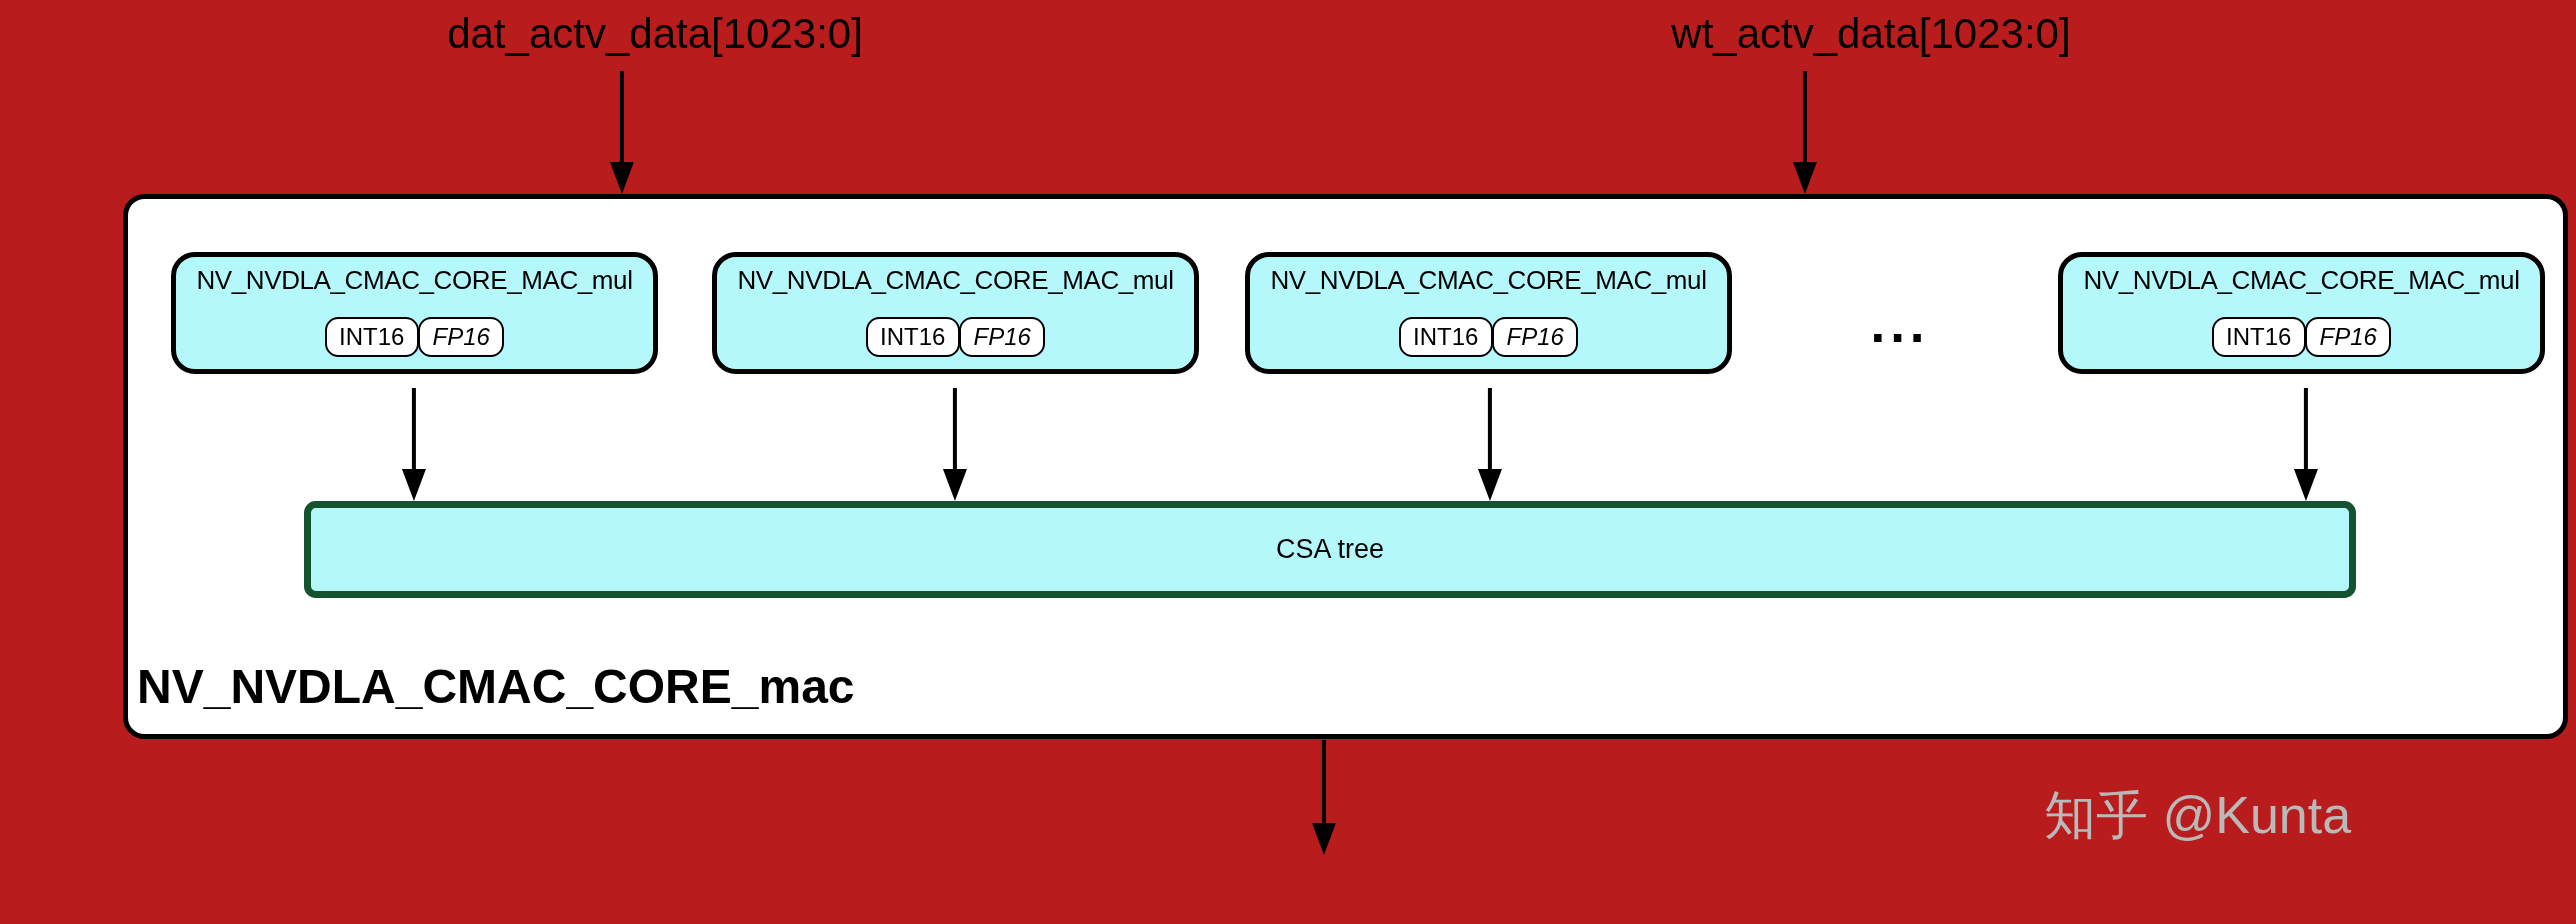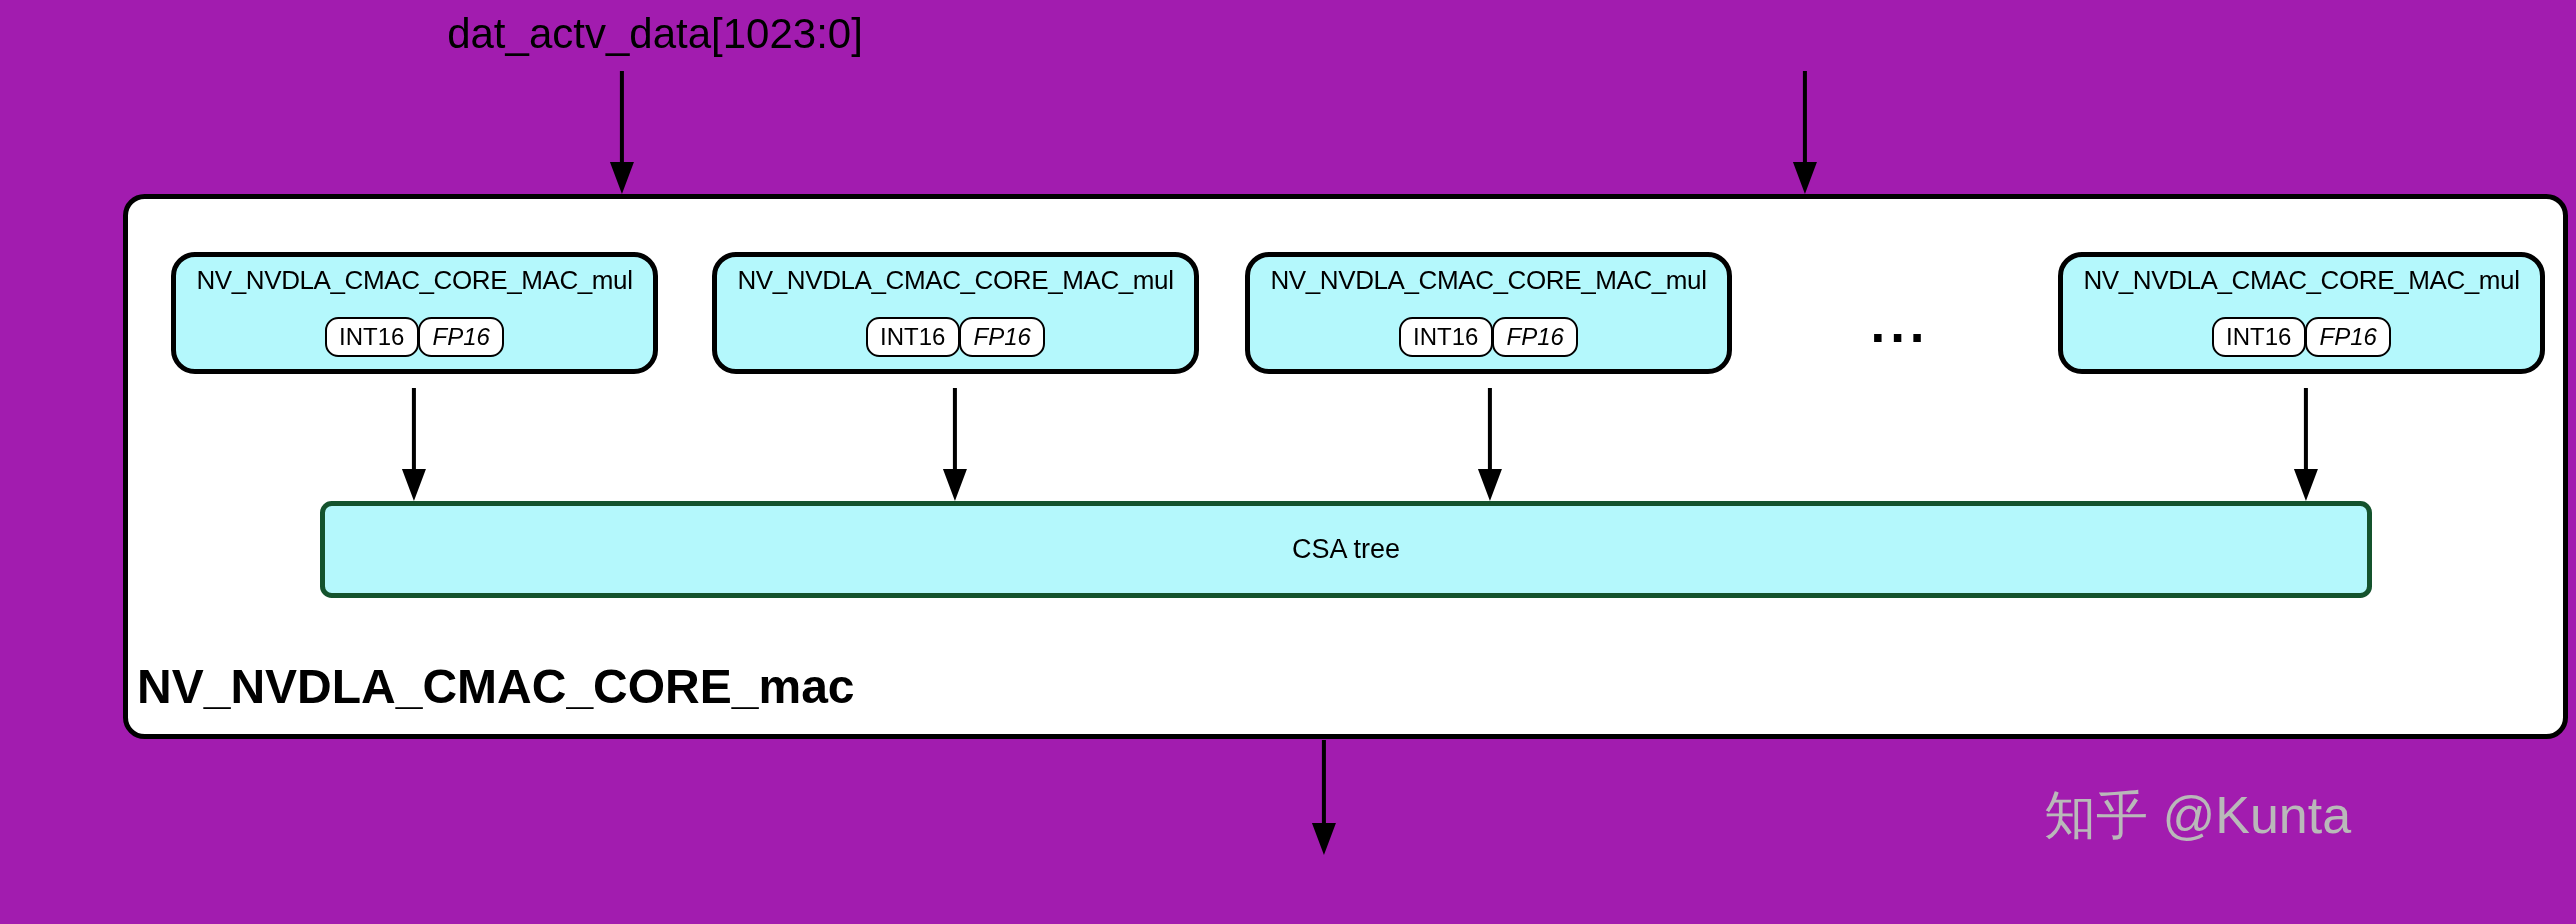--- a/index.html
+++ b/index.html
@@ -1,19 +1,19 @@
 <!DOCTYPE html>
 <html style="font-size:13.3px"><head>
 <meta charset="utf-8">
 <style>
   html,body{margin:0;padding:0;background:#ffffff;}
   .canvas{
     position:relative;
     width:2576px;height:924px;
-    background:#a21caf;
+    background:#b91c1c;
     font-family:"Liberation Sans","DejaVu Sans",sans-serif;
     color:#000;
     overflow:hidden;
   }
   .io-label{
     position:absolute;
     transform:translateX(-50%);
     font-size:42px;
     white-space:nowrap;
     color:#000;
@@ -87,43 +87,44 @@
   .ellipsis{
     position:absolute;
     transform:translateX(-50%);
     font-size:53px;
     font-weight:bold;
     letter-spacing:5px;
     white-space:nowrap;
   }
   .csa-bar{
     position:absolute;
-    left:320px;top:501px;
+    left:304px;top:501px;
     width:2052px;height:97px;
-    border:5px solid #14532d;
+    border:7px solid #14532d;
     border-radius:11.7px;
     box-sizing:border-box;
     display:flex;
     align-items:center;
     justify-content:center;
     font-size:27px;
   }
   .watermark{
     position:absolute;
     left:2044px;top:781px;
     font-size:52px;
     white-space:nowrap;
   }
 </style>
 </head>
 <body>
 
 <div class="canvas">
 
   <div class="io-label" style="left:655px;top:10px">dat_actv_data[1023:0]</div>
+  <div class="io-label" style="left:1871px;top:10px">wt_actv_data[1023:0]</div>
 
   <div class="arrow" style="left:622px;top:71px;height:92px">
       <i class="head"></i>
     </div>
   <div class="arrow" style="left:1805px;top:71px;height:92px">
       <i class="head"></i>
     </div>
 
   <div class="outer-box"></div>
   <div class="outer-label">NV_NVDLA_CMAC_CORE_mac</div>

